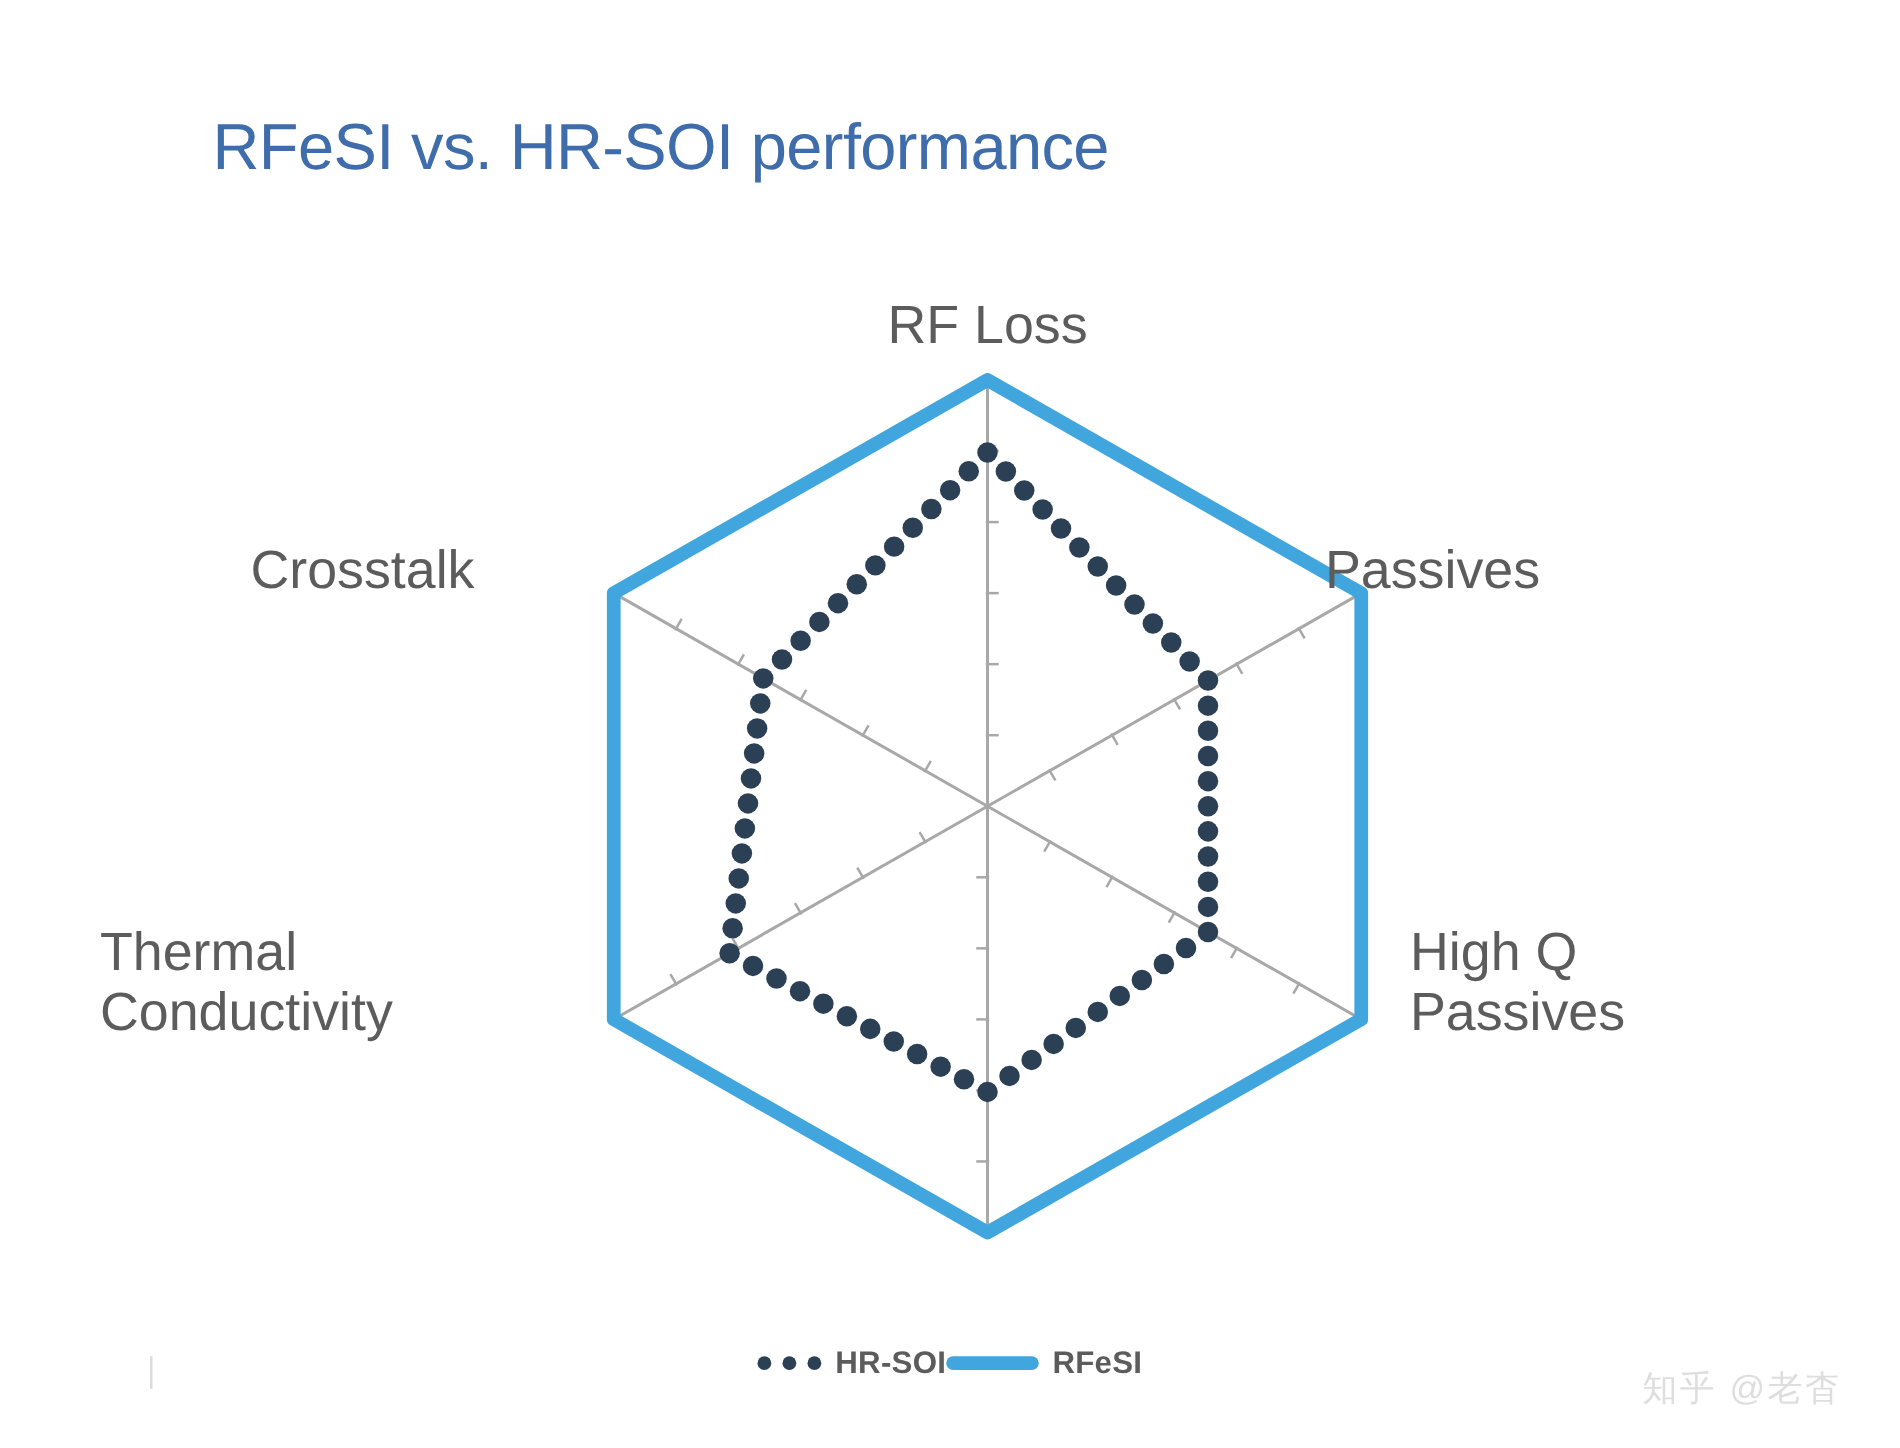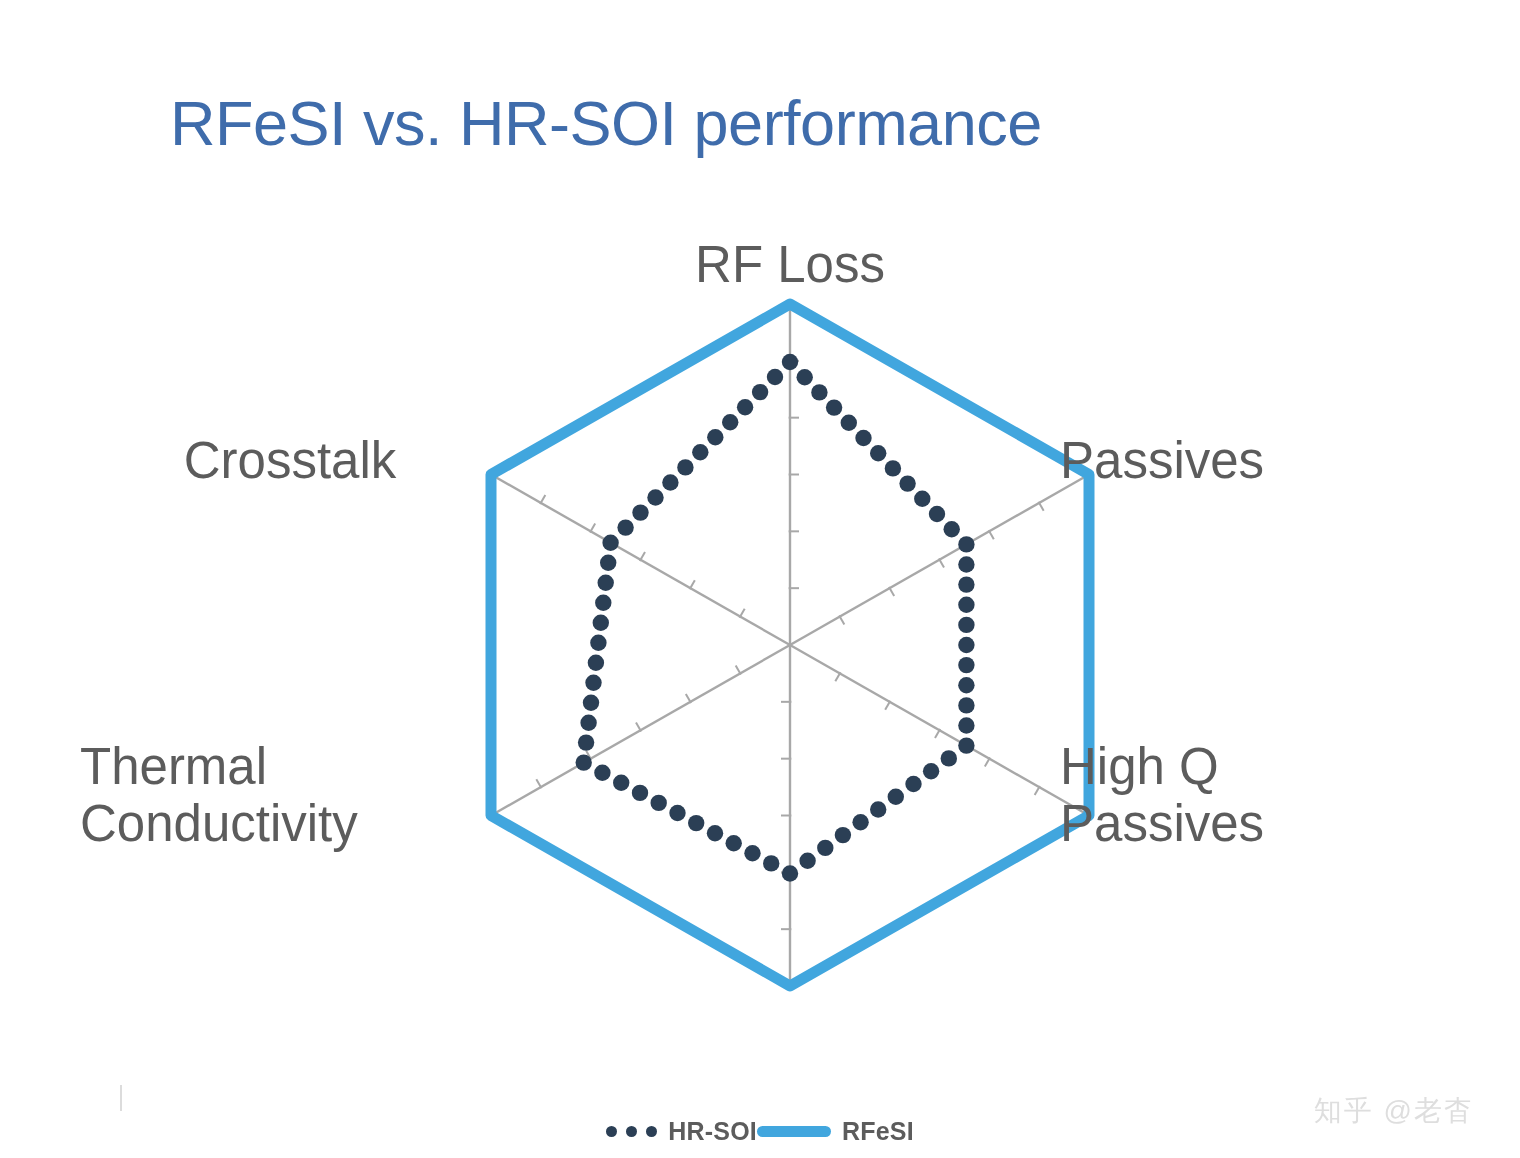--- a/index.html
+++ b/index.html
@@ -15,21 +15,21 @@
     font-family: "Liberation Sans", sans-serif;
     background: #ffffff;
   }
 
   
   #chart-title {
     position: absolute;
     left: 170px;
     top: 92px;
     width: 1250px;
-    font-size: 63px;
+    font-size: 52px;
     font-weight: 400;
     letter-spacing: -0.5px;
     color: #3f6cab;
     line-height: 1.0;
     white-space: nowrap;
   }
 
   
   #radar-stage {
     position: absolute;
@@ -42,43 +42,42 @@
     position: absolute;
     left: 0;
     top: 0;
     display: block;
   }
 
   
   .axis-label {
     position: absolute;
     color: #5c5c5c;
-    font-size: 51px;
+    font-size: 43px;
     font-weight: 400;
     line-height: 1.12;
     white-space: pre-line;
   }
   .axis-label.lbl-top    { left: 600px; top: 236px; width: 380px; text-align: center; }
   .axis-label.lbl-ur     { left: 1060px; top: 432px; width: 380px; text-align: left; }
-  .axis-label.lbl-lr     { left: 1060px; top: 738px; width: 380px; text-align: left; }
+  .axis-label.lbl-lr     { left: 1128px; top: 738px; width: 380px; text-align: left; }
   .axis-label.lbl-bottom { left: 600px; top: 996px; width: 380px; text-align: center; }
   .axis-label.lbl-ll     { left: 80px; top: 738px; width: 400px; }
   .axis-label.lbl-ul     { left: 100px; top: 432px; width: 380px; text-align: center; }
 
   
   #chart-legend {
     position: absolute;
     left: 0;
     top: 1076px;
     width: 1520px;
     display: flex;
     justify-content: center;
     align-items: center;
     pointer-events: none;
-    margin-top: 41px;
   }
   .legend-entry {
     display: flex;
     align-items: center;
     gap: 11px;
   }
   .legend-swatch-dots {
     display: inline-flex;
     align-items: center;
     gap: 9px;

